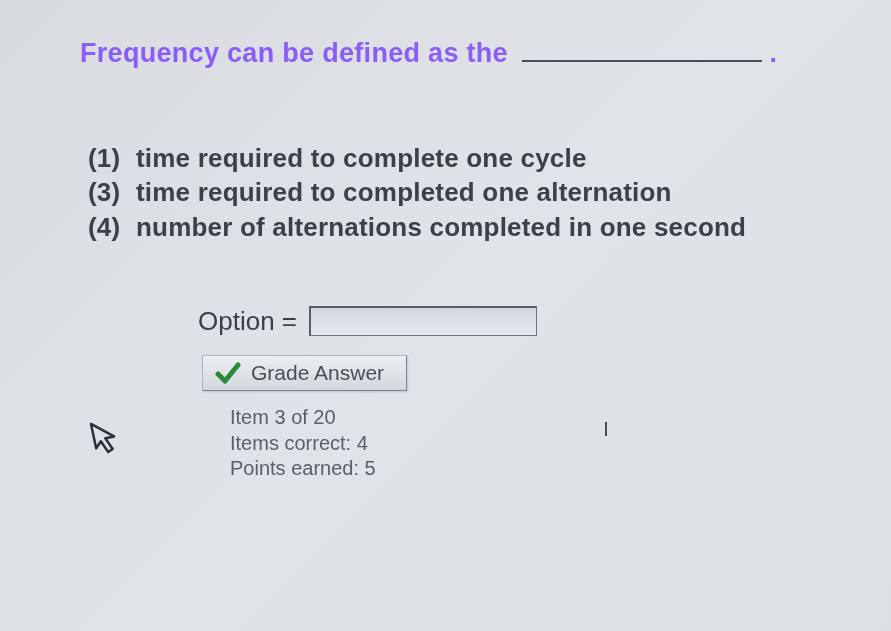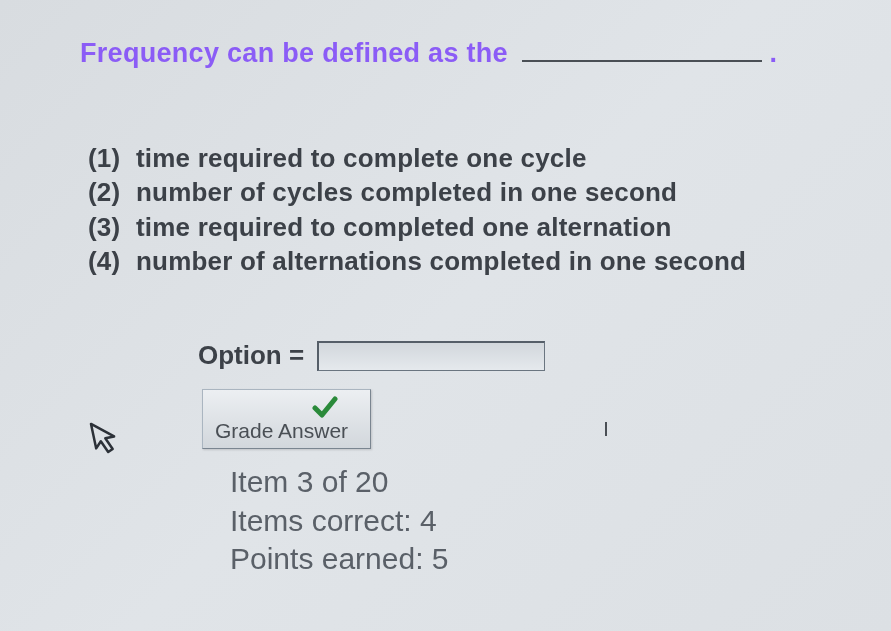--- a/index.html
+++ b/index.html
@@ -45,21 +45,21 @@
     }
     .option-num {
       display: inline-block;
       width: 48px;
     }
     .answer-section {
       margin-left: 118px;
     }
     .option-equals {
       font-size: 26px;
-      font-weight: bold;
+      font-weight: normal;
       color: #3c4148;
       display: inline-block;
       vertical-align: middle;
     }
     .answer-input {
       display: inline-block;
       width: 228px;
       height: 30px;
       border: 1px solid #6a7580;
       border-top: 2px solid #555e68;
@@ -79,44 +79,43 @@
       color: #2c3138;
       transform: rotate(-12deg);
       pointer-events: none;
     }
     .grade-row {
       margin-top: 18px;
       margin-left: 122px;
     }
     .grade-btn {
       display: inline-flex;
-      align-items: flex-end;
+      align-items: flex-start;
       border: 1px solid #7a8590;
       border-top-color: #aab5c0;
       border-left-color: #aab5c0;
       background: linear-gradient(180deg, #eceff2 0%, #d2d7dc 100%);
       padding: 5px 22px 5px 12px;
       font-size: 21px;
       color: #4a4f55;
       cursor: pointer;
       font-family: inherit;
       box-shadow: 1px 1px 2px rgba(0,0,0,0.15);
-      flex-direction: column;
     }
     .check-icon {
       display: inline-block;
       margin-right: 10px;
     }
     .check-icon svg {
       display: block;
     }
     .status-block {
       margin-top: 14px;
       margin-left: 150px;
-      font-size: 30px;
+      font-size: 20px;
       color: #5a6068;
       line-height: 1.28;
     }
     .status-line {
       white-space: nowrap;
     }
     .tick-mark {
       position: absolute;
       right: 284px;
       top: 422px;
@@ -130,23 +129,20 @@
 
 <div class="question-stem">
   <span>Frequency can be defined as the</span>
   <span class="blank"></span>
   <span>.</span>
 </div>
 
 <div class="options">
   <div class="option-row">
     <span class="option-num">(1)</span><span>time required to complete one cycle</span>
-  </div>
-  <div class="option-row">
-    <span class="option-num">(2)</span><span>number of cycles completed in one second</span>
   </div>
   <div class="option-row">
     <span class="option-num">(3)</span><span>time required to completed one alternation</span>
   </div>
   <div class="option-row">
     <span class="option-num">(4)</span><span>number of alternations completed in one second</span>
   </div>
 </div>
 
 <div class="answer-section">

